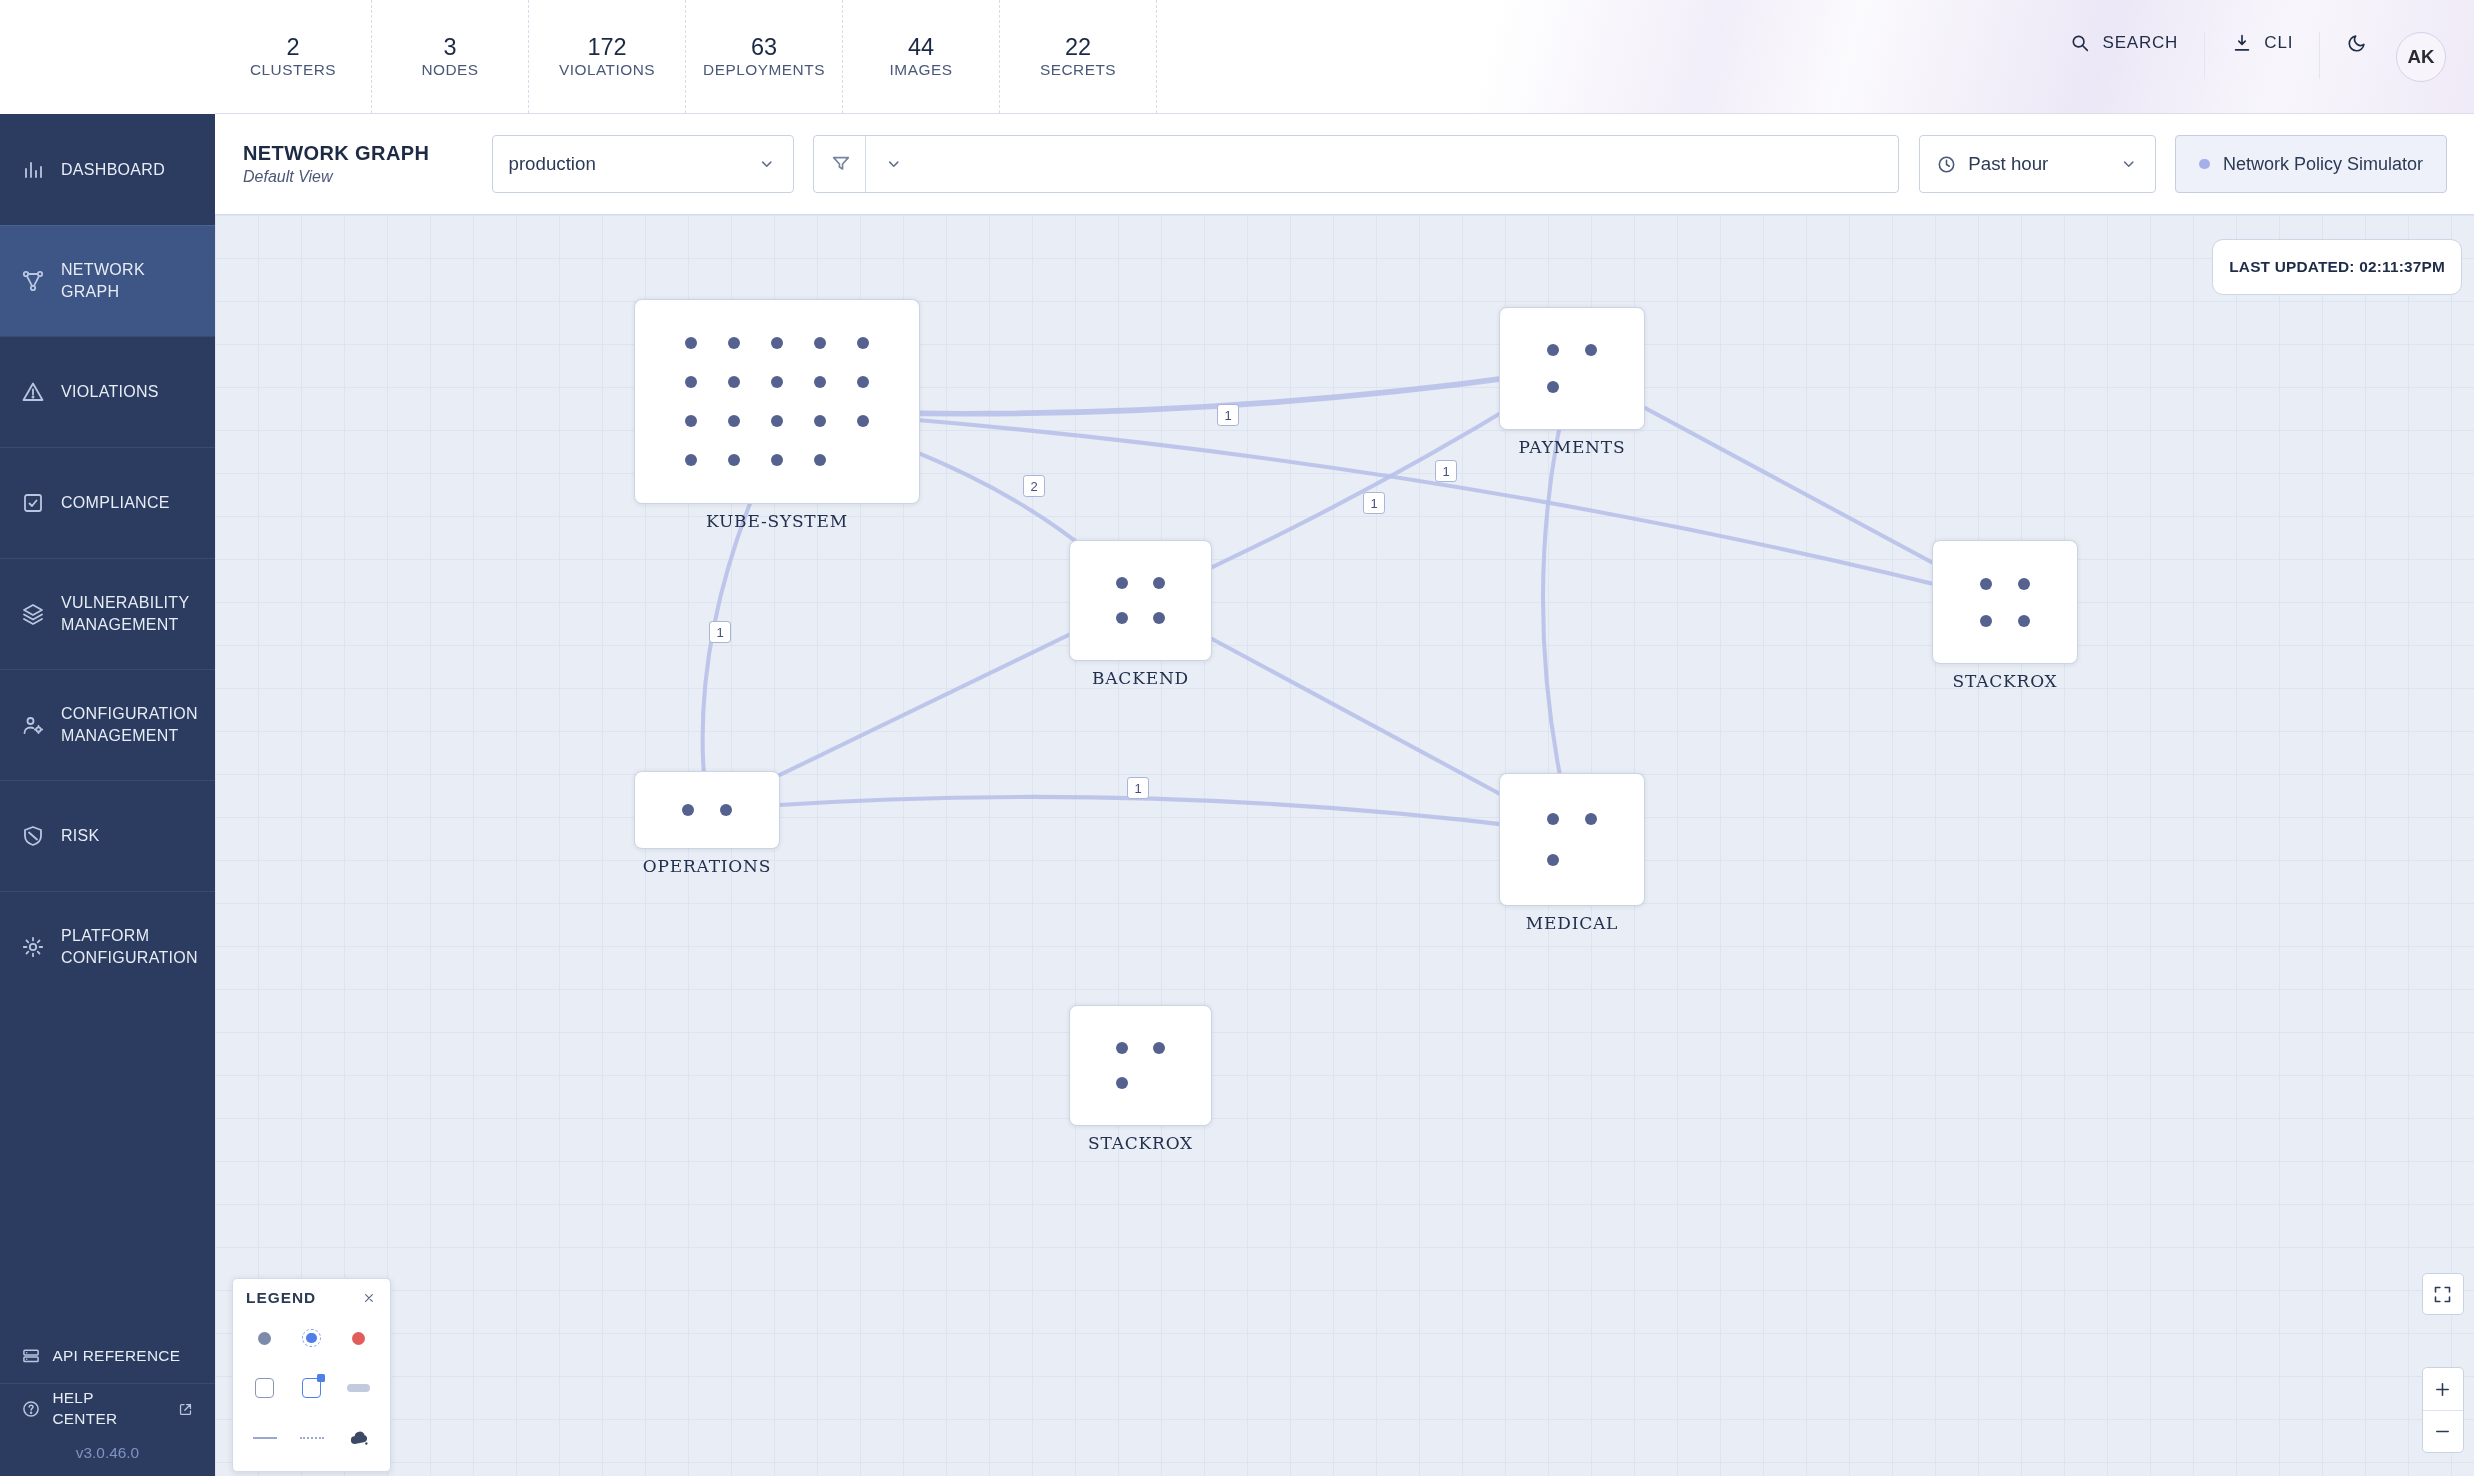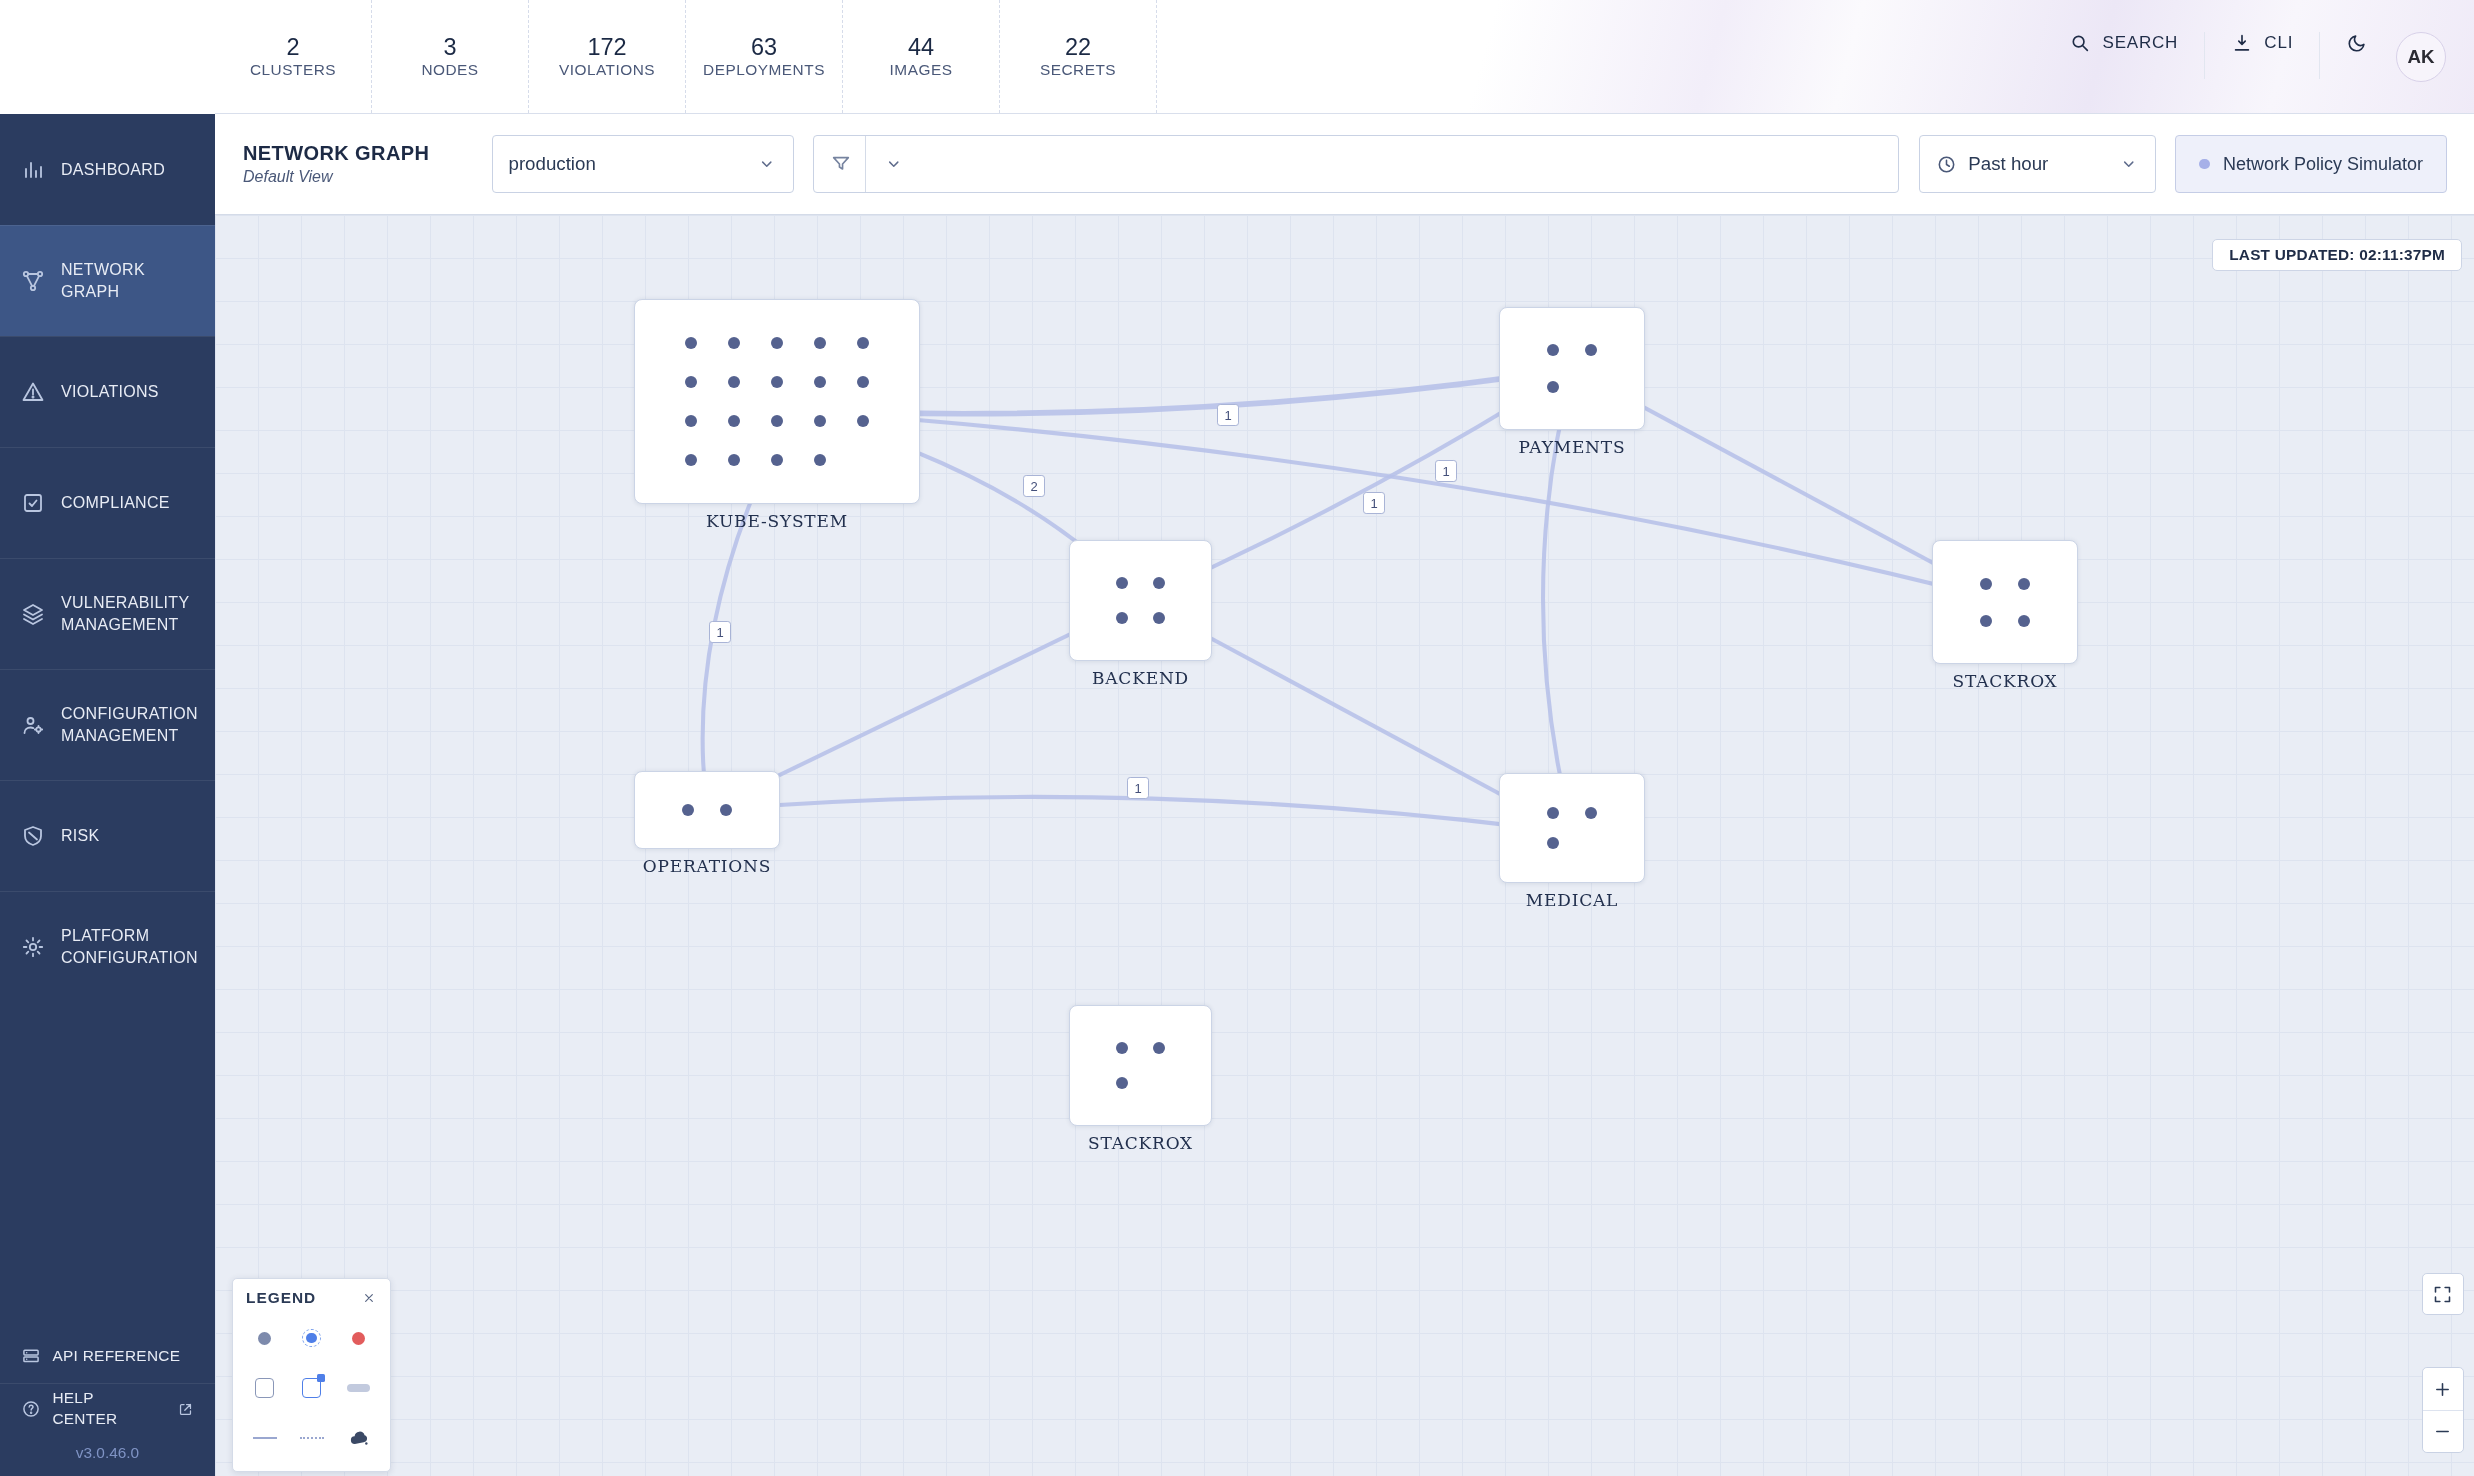--- a/index.html
+++ b/index.html
@@ -69,21 +69,21 @@
   .gnode-box{width:100%;height:100%;background:#fff;border:1.6px solid #cbd4e6;border-radius:8px;box-shadow:0 0.8px 4px rgba(43,58,85,.10);display:grid;place-items:center;padding:24px 34px}
   .gdot{width:12px;height:12px;border-radius:50%;background:var(--dot,#55628f)}
   .gnode-label{position:absolute;top:calc(100% + 6.5px);left:50%;transform:translateX(-50%);white-space:nowrap;font-family:"DejaVu Serif",serif;font-size:17px;letter-spacing:0.8px;color:#22304e}
   .edge-label{position:absolute;z-index:3;transform:translate(-50%,-50%);min-width:22px;height:22px;padding:0 4px;background:#fff;border:0.8px solid #a9b4d6;border-radius:3.2px;font-size:13px;color:#44507a;display:flex;align-items:center;justify-content:center;cursor:pointer}
 
   .conn-bar{position:absolute;z-index:5;left:17px;top:29px;display:flex;align-items:center;gap:9.7px;padding:9px 14.6px;background:#fff;border:0.8px solid #d0d8e8;border-radius:3.2px;box-shadow:0 0.8px 3.2px rgba(40,55,90,.08)}
   .conn-label{font-size:15.4px;color:#5a6784;letter-spacing:0.8px;font-weight:600}
   .conn-btns{display:flex;gap:6.5px}
   .conn-btn{font-family:inherit;font-size:15.4px;letter-spacing:0.4px;padding:5.7px 13px;background:#fff;border:0.8px solid #cdd5e6;color:#44527a;border-radius:2.4px;cursor:pointer}
   .conn-btn.selected{background:#dce8fb;border-color:#7d9be0;color:#2f5496;font-weight:700}
-  .last-updated{position:absolute;z-index:5;right:13px;top:24px;background:#fff;border:0.8px solid #cdd5e6;border-radius:5px;padding:6px 16px;font-size:15.4px;font-weight:700;letter-spacing:0.2px;color:#1f2c47}
+  .last-updated{position:absolute;z-index:5;right:13px;top:24px;background:#fff;border:0.8px solid #cdd5e6;border-radius:11px;padding:18px 16px;font-size:15.4px;font-weight:700;letter-spacing:0.2px;color:#1f2c47}
 
   
   .legend{position:absolute;z-index:6;left:17px;bottom:4.9px;width:159px;background:#fff;border:0.8px solid #d4dbe8;border-radius:4.9px;box-shadow:0 1.6px 6.5px rgba(40,55,90,.12)}
   .legend-head{display:flex;justify-content:space-between;align-items:center;padding:10.5px 13px 5.7px}
   .legend-title{font-size:15.4px;font-weight:700;letter-spacing:1px;color:#2b3a55}
   .legend-close{font-size:16px;color:#5a6784;cursor:pointer;display:inline-flex}
   .legend-grid{display:grid;grid-template-columns:repeat(3,1fr);row-gap:13px;padding:6.5px 8px 14.6px;place-items:center}
   .legend-cell{height:37px;display:flex;align-items:center;justify-content:center}
   .lg{display:inline-block}
   .lg.deployment-dot{width:13px;height:13px;border-radius:50%;background:#7d8aac}
@@ -394,21 +394,21 @@
             </div>
             <div class="gnode-label">STACKROX</div>
           </div>
           <div class="gnode" style="left:419px;top:556px;width:146px;height:78px">
             <div class="gnode-box" style="grid-template-columns:repeat(2,1fr)">
               <span class="gdot"></span>
               <span class="gdot"></span>
             </div>
             <div class="gnode-label">OPERATIONS</div>
           </div>
-          <div class="gnode" style="left:1284px;top:558px;width:146px;height:110px">
+          <div class="gnode" style="left:1284px;top:558px;width:146px;height:133px">
             <div class="gnode-box" style="grid-template-columns:repeat(2,1fr)">
               <span class="gdot"></span>
               <span class="gdot"></span>
               <span class="gdot"></span>
             </div>
             <div class="gnode-label">MEDICAL</div>
           </div>
           <div class="gnode" style="left:854px;top:790px;width:143px;height:121px">
             <div class="gnode-box" style="grid-template-columns:repeat(2,1fr)">
               <span class="gdot"></span>

